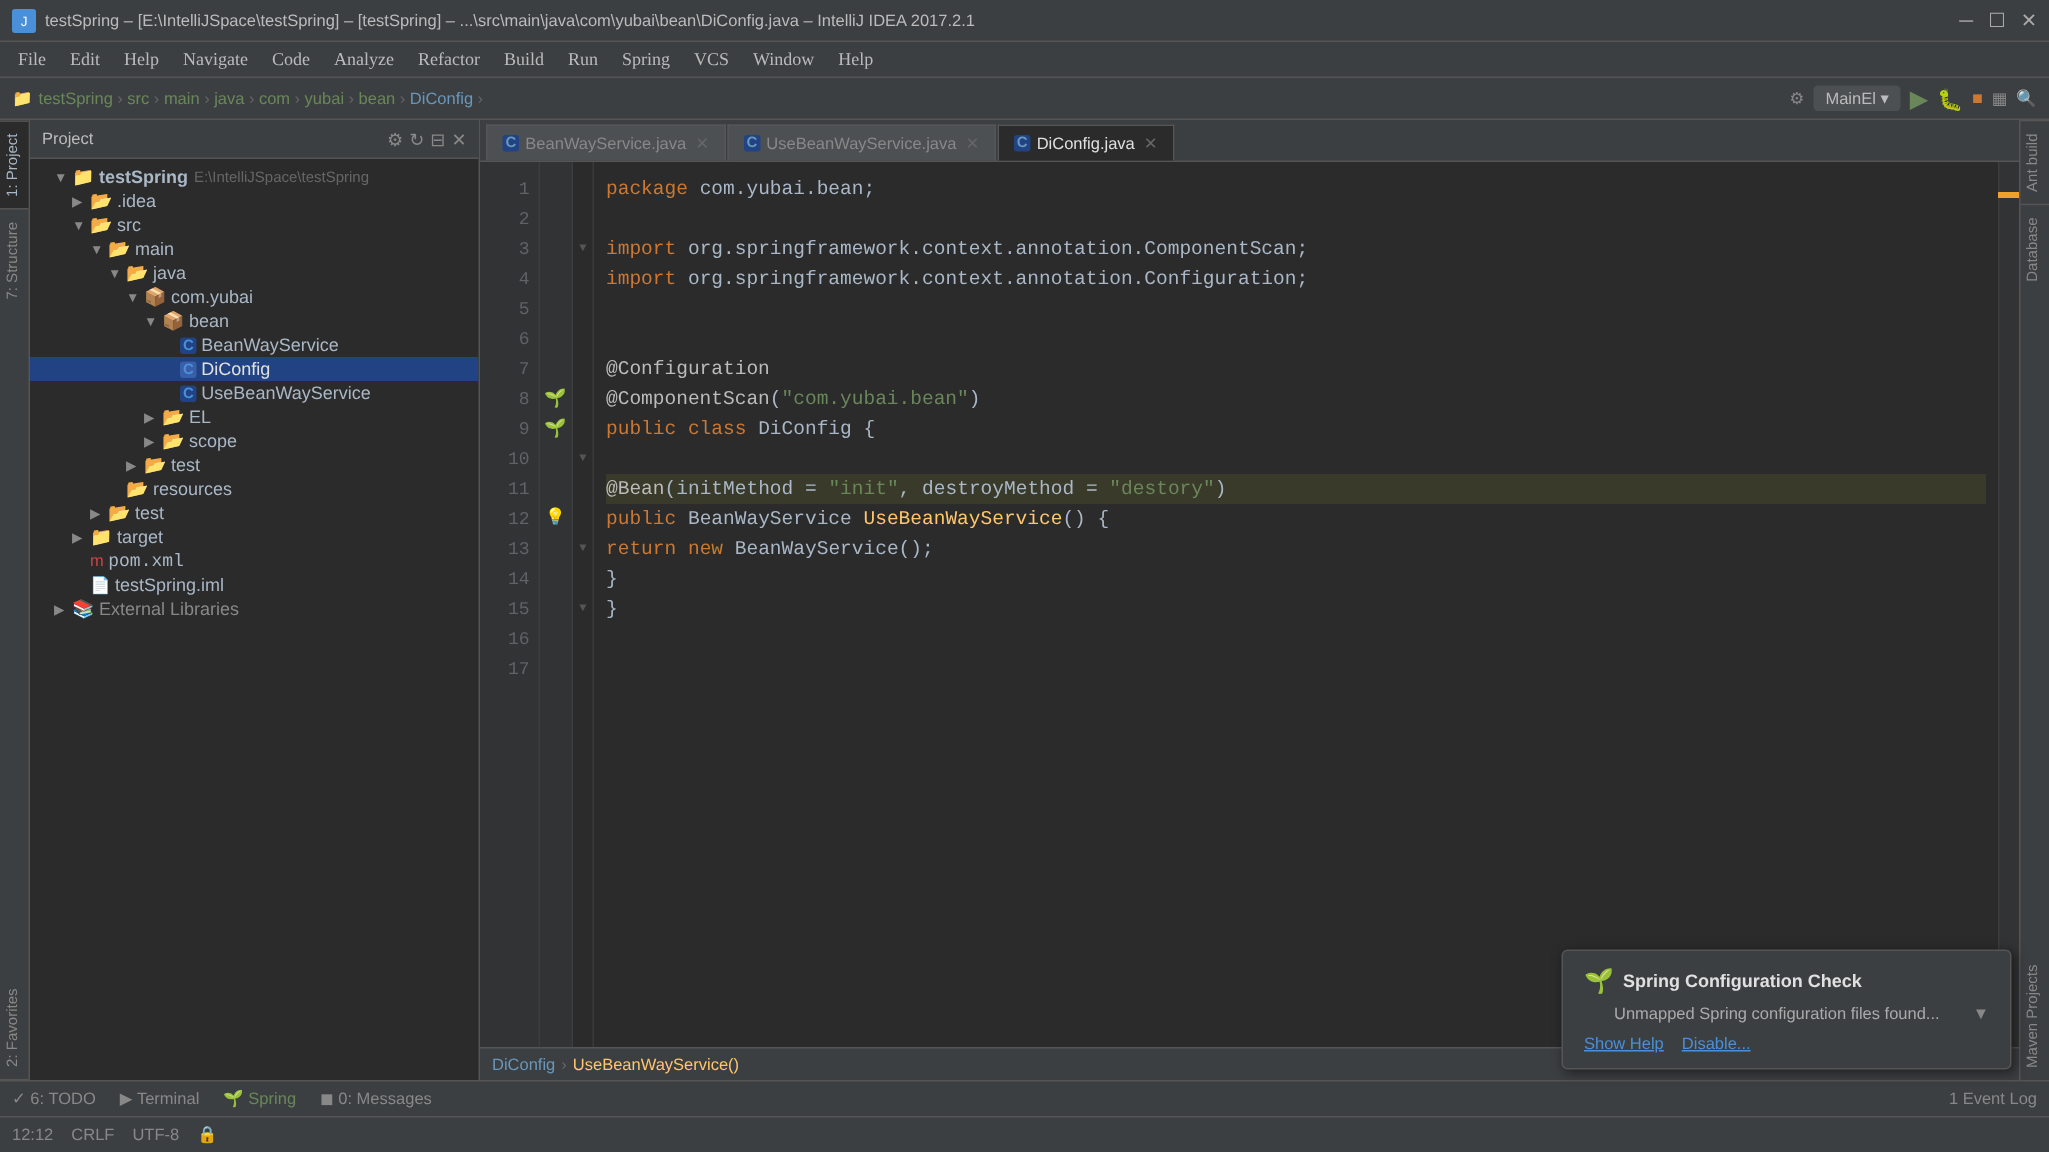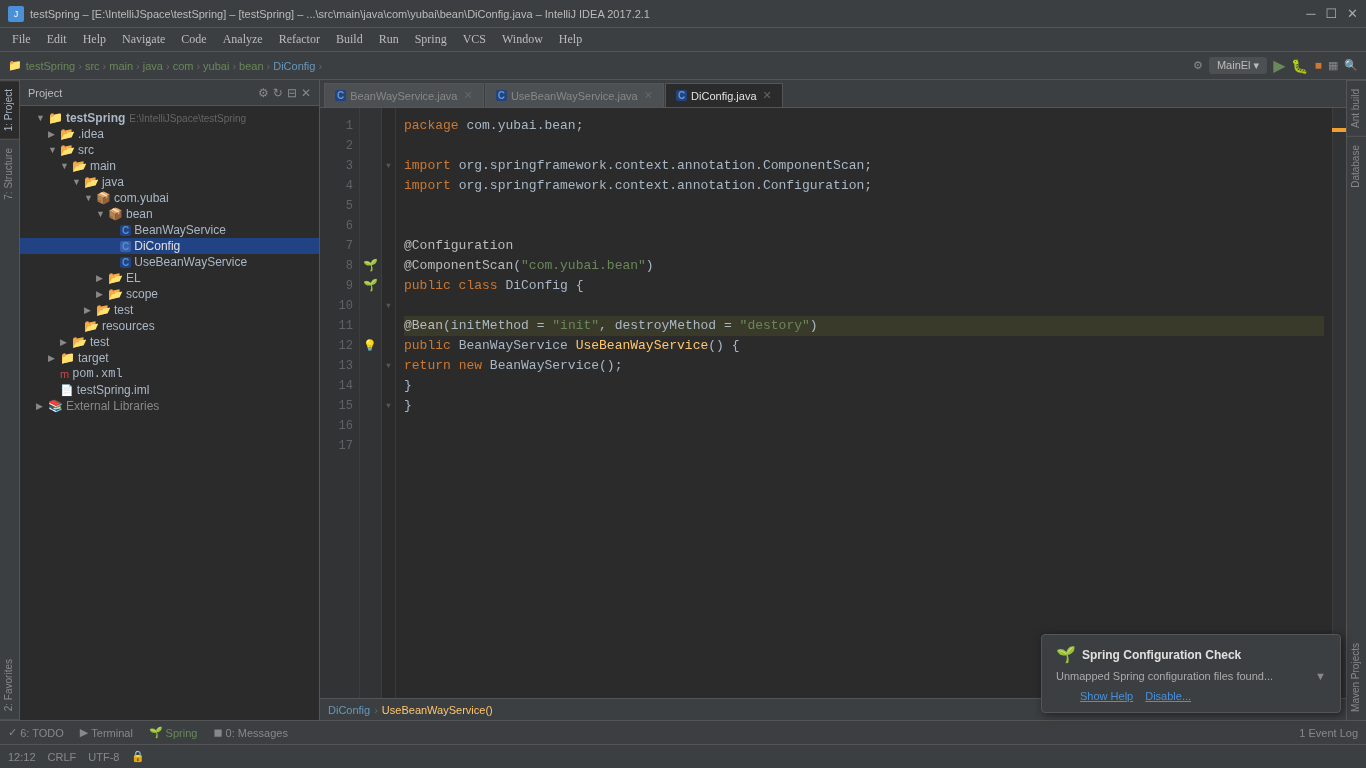--- a/index.html
+++ b/index.html
@@ -429,23 +429,23 @@
       <span>🔒</span>
       <span style="cursor:pointer;"></span>
     </div>
   </div>
 
   <div id="spring-notification" style="position:absolute;bottom:55px;right:25px;background:#3c3f41;border:1px solid #555;border-radius:4px;padding:10px 14px;width:300px;box-shadow:2px 2px 8px rgba(0,0,0,0.5);">
     <div style="display:flex;align-items:center;gap:6px;font-size:12px;color:#e0e0e0;font-weight:bold;margin-bottom:6px;">
       <span style="color:#6a8759;font-size:16px;">🌱</span>
       <span>Spring Configuration Check</span>
     </div>
-    <div style="font-size:11px;color:#aaa;margin-bottom:8px;display:flex;align-items:center;justify-content:space-between;">
+    <div style="font-size:11px;color:#aaa;margin-bottom:8px;display:flex;align-items:center;justify-content:space-between;margin-left:20px;">
       <span>Unmapped Spring configuration files found...</span>
       <span style="cursor:pointer;color:#888;">▼</span>
     </div>
-    <div style="display:flex;gap:12px;font-size:11px;margin-left:24px;">
+    <div style="display:flex;gap:12px;font-size:11px;">
       <span style="color:#4a90d9;cursor:pointer;text-decoration:underline;">Show Help</span>
       <span style="color:#4a90d9;cursor:pointer;text-decoration:underline;">Disable...</span>
     </div>
   </div>
 
 </div>
 
 </body></html>

